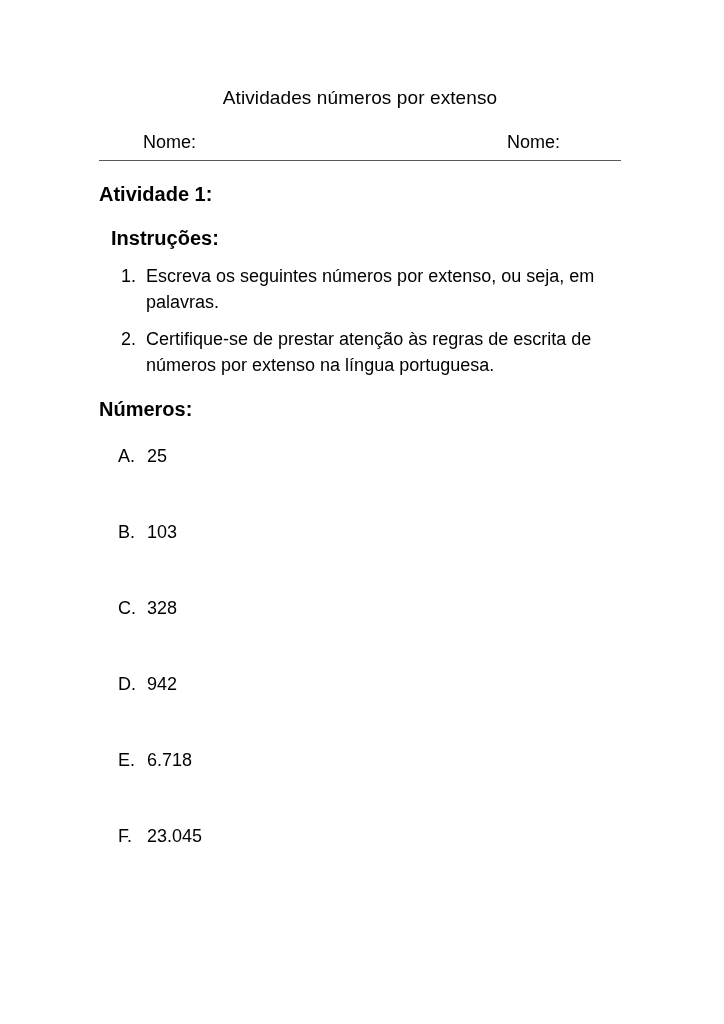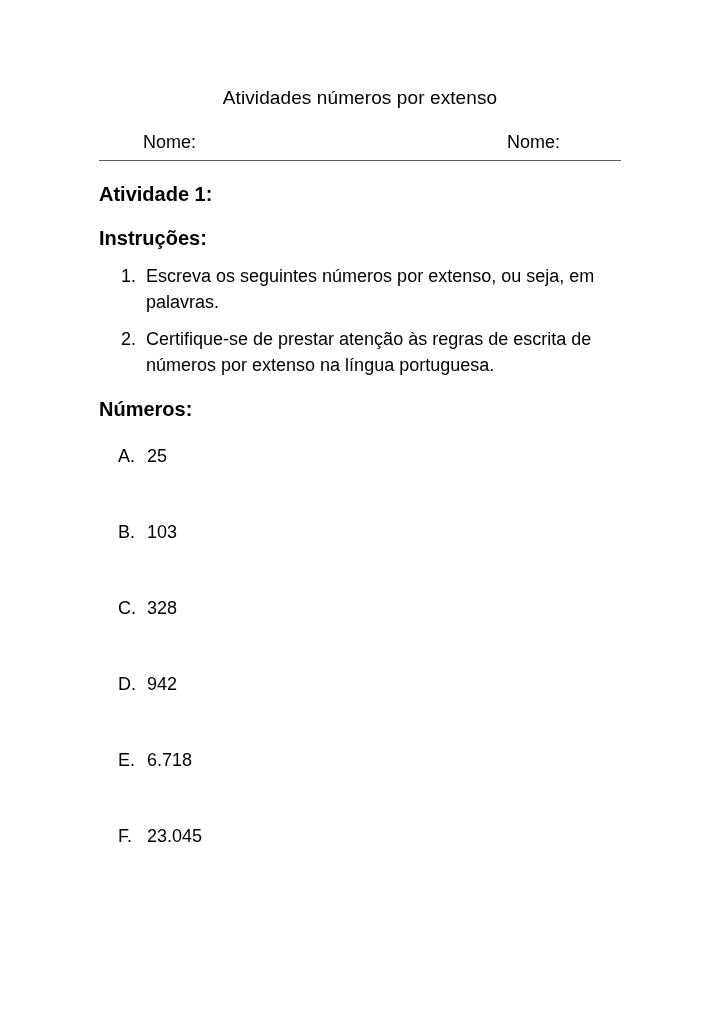--- a/index.html
+++ b/index.html
@@ -61,21 +61,21 @@
   }
 
   
   .heading {
     font-size: 20px;
     line-height: 21px;
     font-weight: bold;
     margin: 0;
   }
   .heading-activity { margin-top: 23px; }
-  .heading-instructions { margin-top: 23px; }
+  .heading-instructions { margin-top: 23px; margin-left: 12px; }
   .heading-numbers { margin-top: 21px; }
 
   
   .instructions {
     margin: 14px 0 0 0;
     padding: 0;
     list-style: none;
   }
   .instruction-item {
     position: relative;

